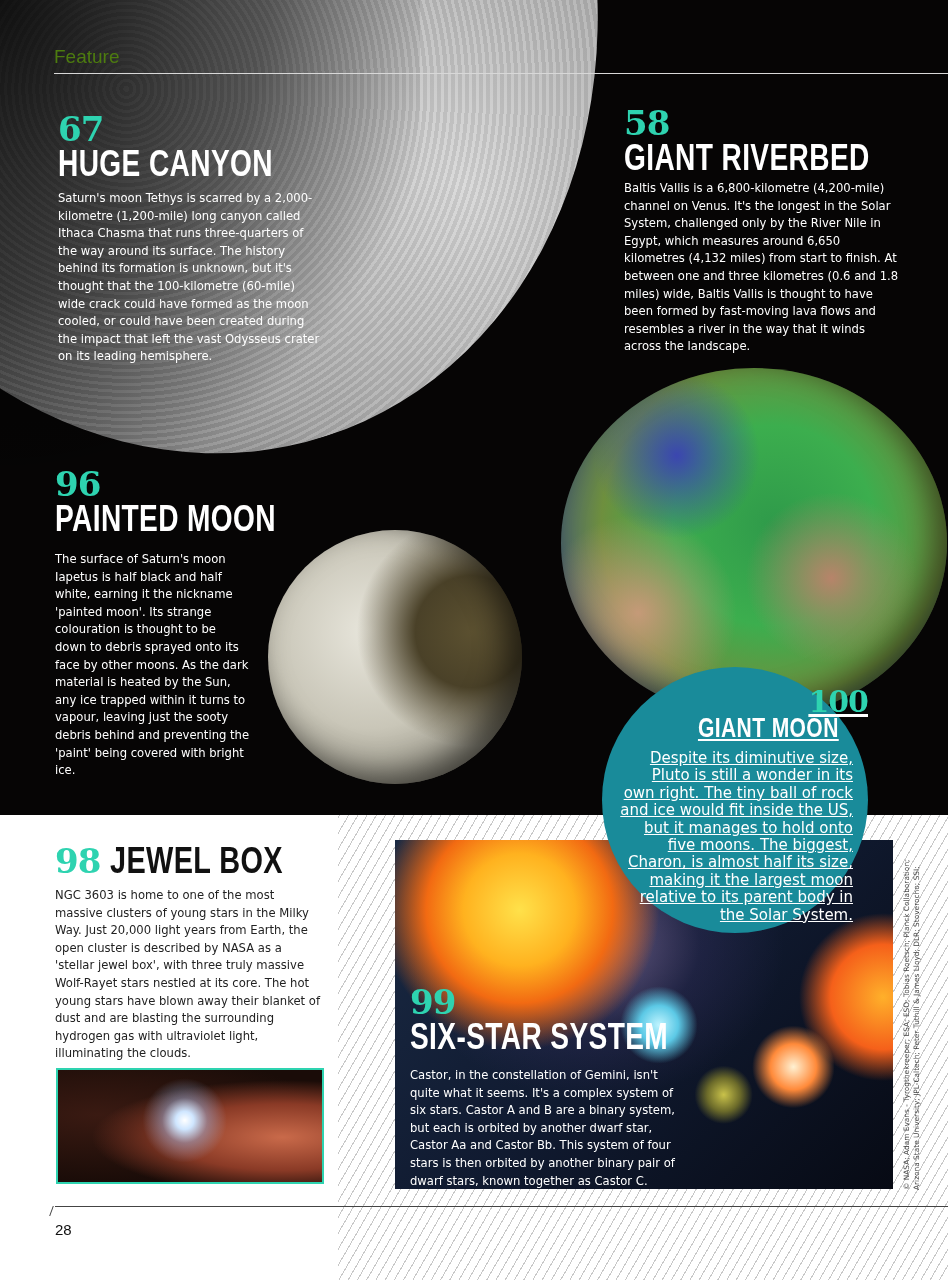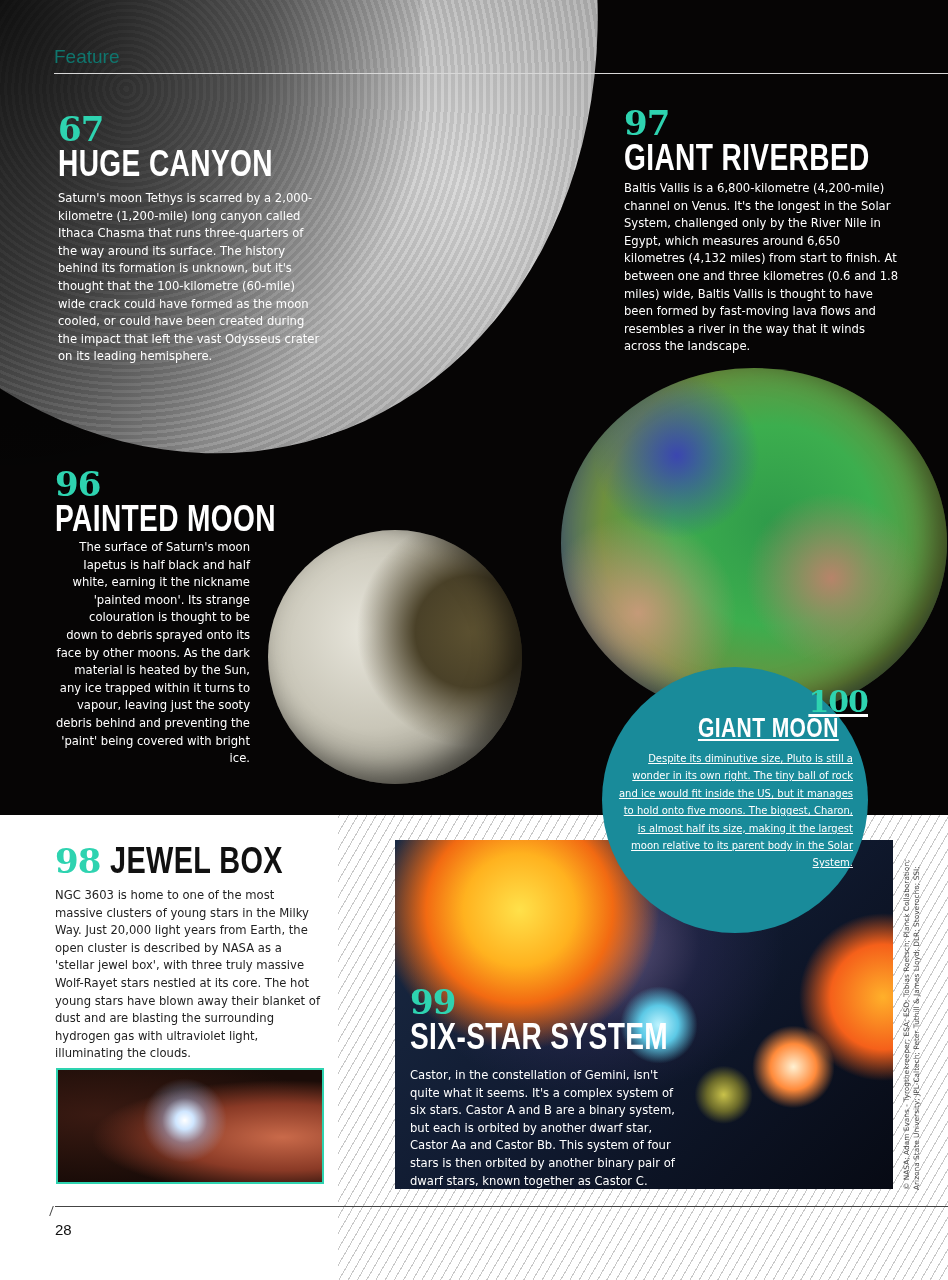--- a/index.html
+++ b/index.html
@@ -30,41 +30,41 @@
   
   .venus { position:absolute; left:561px; top:368px; width:386px; height:350px; border-radius:50%;
     background:
       radial-gradient(circle at 30% 25%, #3b46b0 0%, rgba(59,70,176,0) 22%),
       radial-gradient(circle at 70% 60%, #b7846a 0%, rgba(183,132,106,0) 25%),
       radial-gradient(circle at 20% 70%, #c59a78 0%, rgba(197,154,120,0) 25%),
       radial-gradient(circle at 55% 45%, #2f9a4a 0%, #3cae4e 35%, #6e8f3e 60%, #2e3f9a 90%);
     box-shadow: inset -12px -10px 30px rgba(0,0,0,0.5); }
 
   
-  .section-label { position:absolute; left:54px; top:46px; color:#0f766e; font-size:19px; }
+  .section-label { position:absolute; left:54px; top:46px; color:#4d7c0f; font-size:19px; }
   .header-rule { position:absolute; left:54px; top:73px; width:894px; height:1px; background:#d8d8d8; }
 
   .num { font-family:"DejaVu Serif", serif; font-weight:bold; color:#2ed3b0; font-size:34px; line-height:1; letter-spacing:-1px; }
   .title { font-family:"Liberation Sans", sans-serif; font-weight:bold; color:#fff; font-size:36px; line-height:1;
     transform:scaleX(0.78); transform-origin:left top; white-space:nowrap; letter-spacing:0.5px; }
   .body { font-family:"DejaVu Sans", sans-serif; color:#fff; font-size:11.6px; line-height:17.6px; }
 
   .blk { position:absolute; }
   #b95 { left:58px; top:112px; width:270px; }
   #b95 .body { margin-top:8px; width:265px; }
   #b97 { left:624px; top:106px; width:280px; }
   #b97 .body { margin-top:4px; width:275px; }
   #b96 { left:55px; top:467px; width:210px; }
-  #b96 .body { margin-top:2px; width:195px;text-align:right; }
+  #b96 .body { margin-top:14px; width:195px; }
 
   .pluto { position:absolute; left:602px; top:667px; width:266px; height:266px; border-radius:50%; background:#198b9a;
     text-align:right; color:#fff; padding-top:20px;text-decoration:underline; }
   .pluto .num { font-size:30px; }
   .pluto .title { font-size:27px; transform:scaleX(0.78); transform-origin:center top; display:block; margin-top:-2px; }
-  .pluto .body { font-size:10px; line-height:17.4px; margin:8px auto 0; width:236px; }
+  .pluto .body { font-size:15px; line-height:17.4px; margin:8px auto 0; width:236px; }
 
   #b98 { left:55px; top:842px; width:270px; }
   #b98 .hdr { display:flex; align-items:center; }
   #b98 .title { color:#111; margin-left:10px; font-size:37px; }
   #b98 .body { color:#222; margin-top:8px; width:268px; }
 
   .jewel-img { position:absolute; left:56px; top:1068px; width:268px; height:116px; border:2px solid #2ed3b0;
     background:
       radial-gradient(circle at 48% 45%, #ffffff 0%, #cfe6ff 6%, rgba(160,200,255,0.4) 15%, rgba(0,0,0,0) 28%),
       radial-gradient(ellipse at 85% 60%, #c96a4a 0%, #8a3a26 35%, rgba(60,20,15,0) 60%),
@@ -104,21 +104,21 @@
 <div class="section-label">Feature</div>
 <div class="header-rule"></div>
 
 <div class="blk" id="b95">
   <div class="num">67</div>
   <div class="title">HUGE CANYON</div>
   <div class="body">Saturn's moon Tethys is scarred by a 2,000-kilometre (1,200-mile) long canyon called Ithaca Chasma that runs three-quarters of the way around its surface. The history behind its formation is unknown, but it's thought that the 100-kilometre (60-mile) wide crack could have formed as the moon cooled, or could have been created during the impact that left the vast Odysseus crater on its leading hemisphere.</div>
 </div>
 
 <div class="blk" id="b97">
-  <div class="num">97</div>
+  <div class="num">58</div>
   <div class="title">GIANT RIVERBED</div>
   <div class="body">Baltis Vallis is a 6,800-kilometre (4,200-mile) channel on Venus. It's the longest in the Solar System, challenged only by the River Nile in Egypt, which measures around 6,650 kilometres (4,132 miles) from start to finish. At between one and three kilometres (0.6 and 1.8 miles) wide, Baltis Vallis is thought to have been formed by fast-moving lava flows and resembles a river in the way that it winds across the landscape.</div>
 </div>
 
 <div class="blk" id="b96">
   <div class="num">96</div>
   <div class="title">PAINTED MOON</div>
   <div class="body">The surface of Saturn's moon Iapetus is half black and half white, earning it the nickname 'painted moon'. Its strange colouration is thought to be down to debris sprayed onto its face by other moons. As the dark material is heated by the Sun, any ice trapped within it turns to vapour, leaving just the sooty debris behind and preventing the 'paint' being covered with bright ice.</div>
 </div>
 

